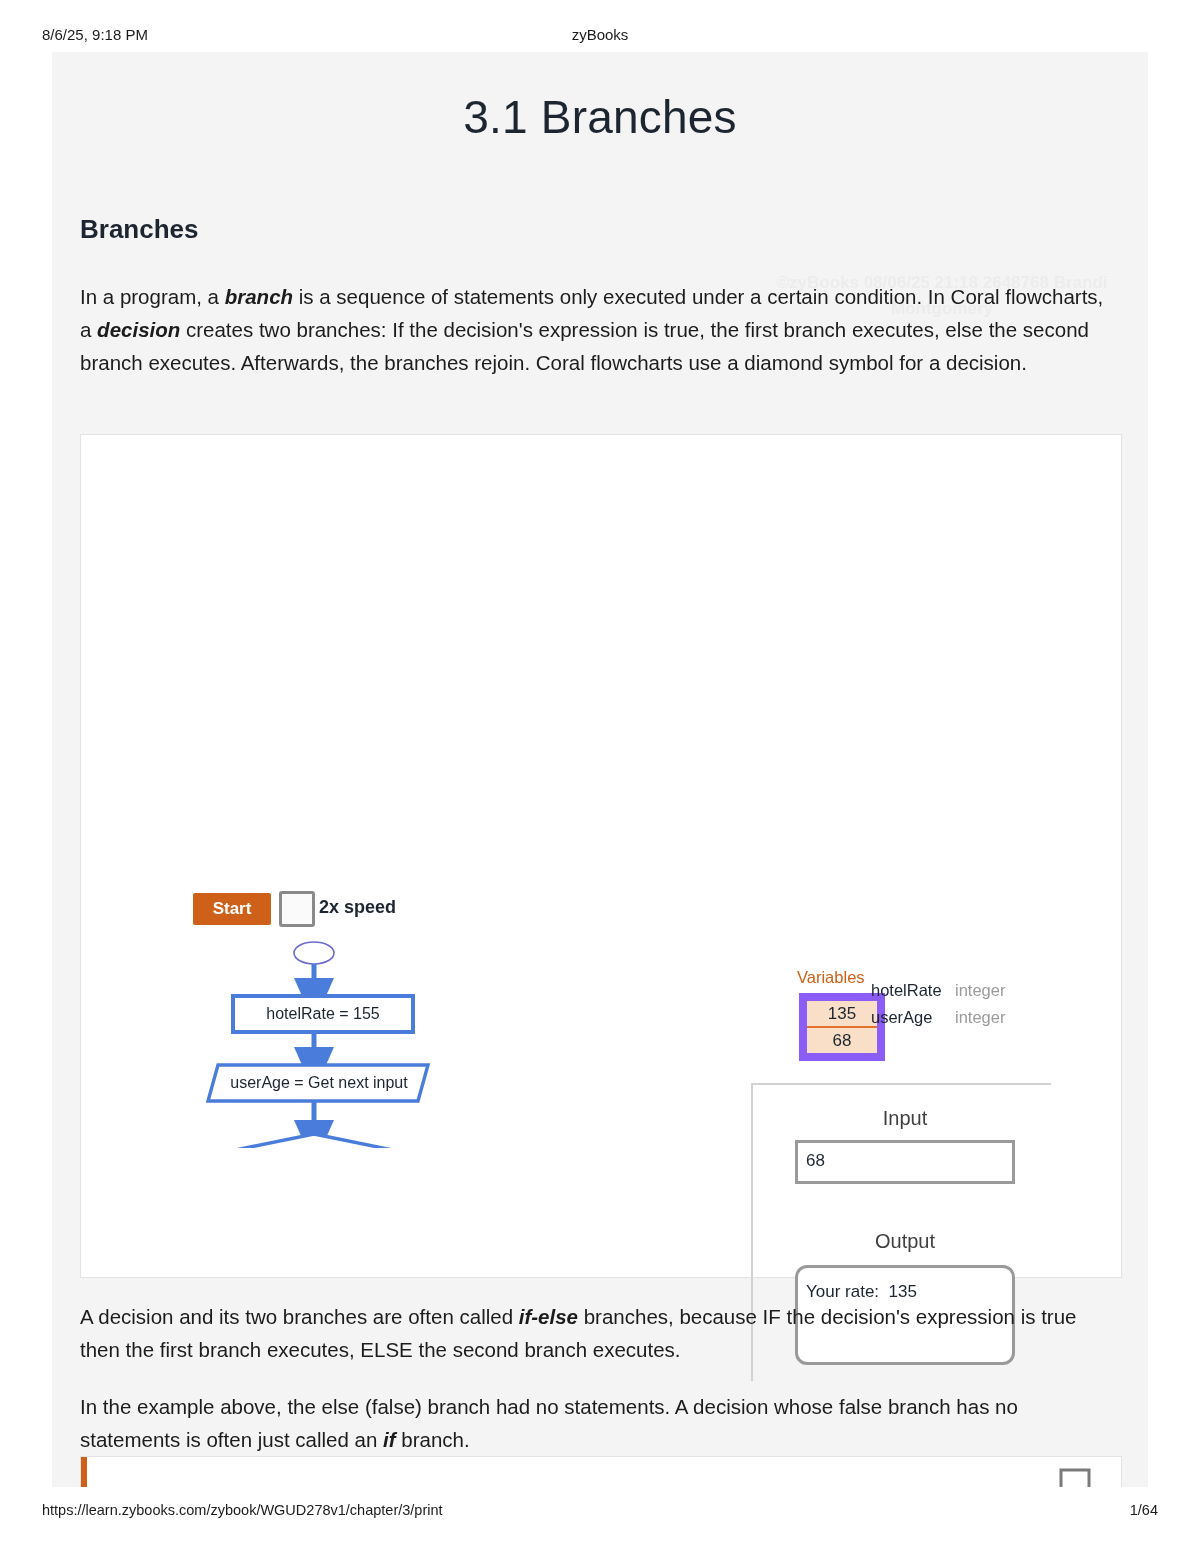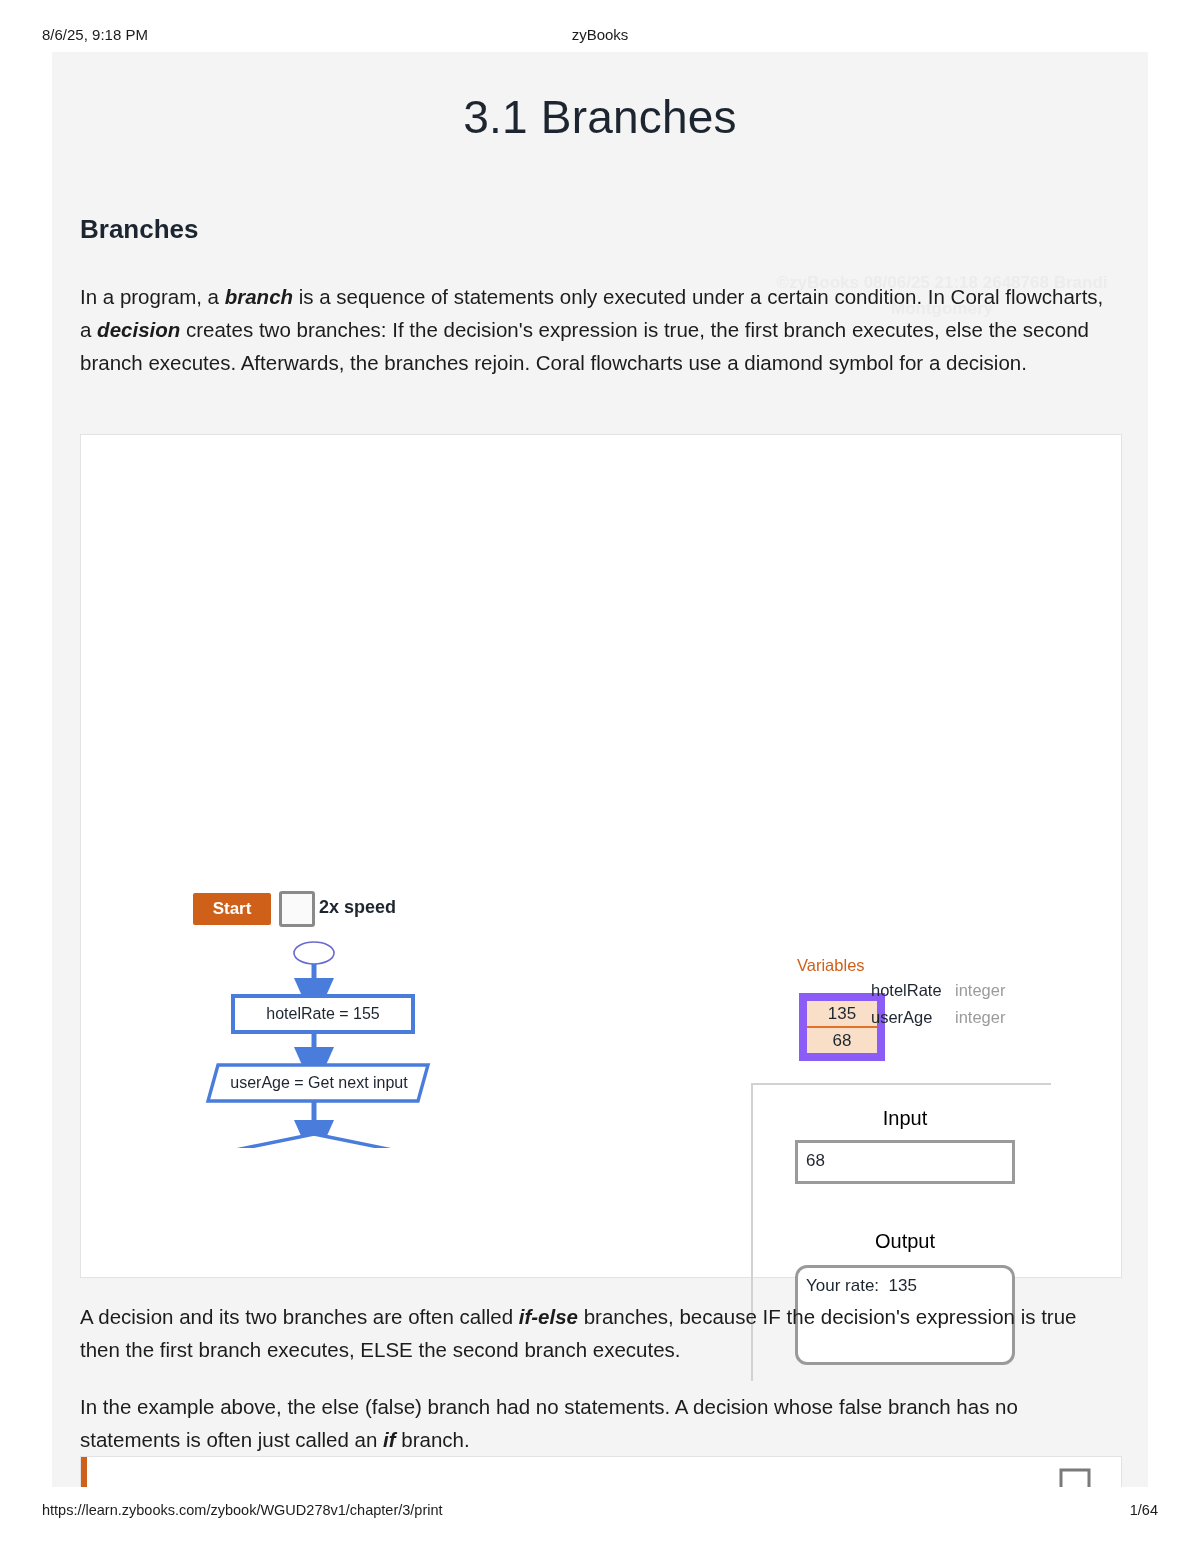--- a/index.html
+++ b/index.html
@@ -74,45 +74,45 @@
   }
   .speed-box{
     position:absolute;left:198px;top:456px;width:30px;height:30px;
     background:#fafafa;border:3px solid #8a8a8a;border-radius:3px;cursor:pointer;
   }
   .speed-label{position:absolute;left:238px;top:462px;font-size:18px;font-weight:bold;color:#1d2630;}
 
   .flow{position:absolute;left:0;top:0;width:1040px;height:713px;}
 
   
-  .vars-title{position:absolute;left:716px;top:521px;font-size:16.5px;color:#cf6019;}
+  .vars-title{position:absolute;left:716px;top:533px;font-size:16.5px;color:#cf6019;}
   .vars-table{
     position:absolute;left:718px;top:558px;width:70px;border:8px solid #8b5cf6;background:#fadfc8;
   }
   .vars-table .vrow{
     height:25px;line-height:25px;text-align:center;font-size:17px;color:#1d2630;
     border-bottom:2px solid #e2712a;background:#fadfc8;
   }
   .vars-table .vrow:last-child{border-bottom:none;}
   .vname{position:absolute;font-size:16.5px;color:#1d2630;}
   .vtype{position:absolute;font-size:16.5px;color:#9b9b9b;}
 
   
   .io-sep{position:absolute;left:670px;top:648px;width:2px;height:298px;background:#d2d2d2;}
   .io-sep-top{position:absolute;left:670px;top:648px;width:300px;height:2px;background:#d2d2d2;}
-  .io-title{position:absolute;font-size:20px;color:#000000;text-align:center;width:220px;}
+  .io-title{position:absolute;font-size:20px;color:#404040;text-align:center;width:220px;}
   .input-box{
     position:absolute;left:714px;top:705px;width:220px;height:44px;background:#fff;
     border:3px solid #9a9a9a;font-size:17px;color:#1d2630;box-sizing:border-box;
     padding:8px 0 0 8px;
   }
   .output-box{
     position:absolute;left:714px;top:830px;width:220px;height:100px;background:#fff;
     border:3px solid #9a9a9a;border-radius:12px;font-size:17px;color:#1d2630;
-    box-sizing:border-box;padding:8px 0 0 8px;white-space:pre;
+    box-sizing:border-box;padding:14px 0 0 8px;white-space:pre;
   }
 
   
   .next-act{
     position:absolute;left:28px;top:1404px;width:1040px;height:32px;background:#ffffff;
     border:1px solid #e3e3e3;border-bottom:none;overflow:hidden;
   }
   .next-bar{position:absolute;left:0;top:0;width:6px;height:32px;background:#cf6019;}
   .next-bm{position:absolute;right:26px;top:10px;width:40px;height:30px;}
 

